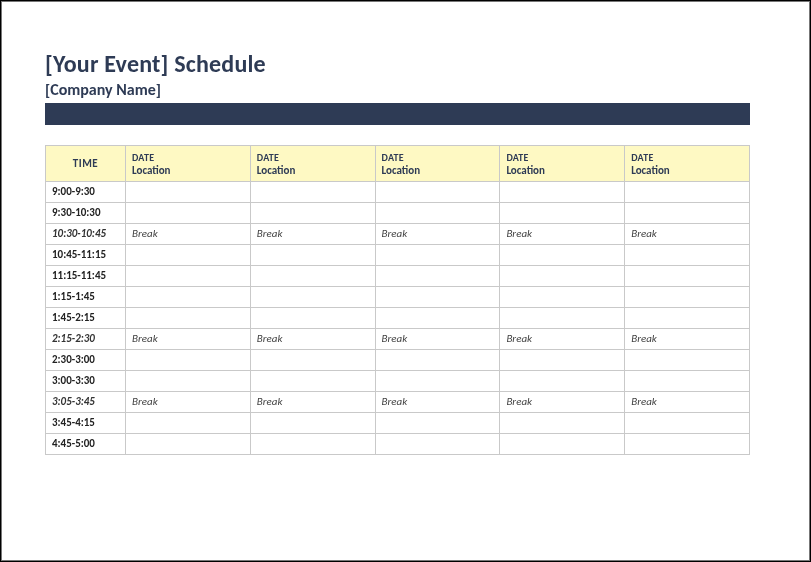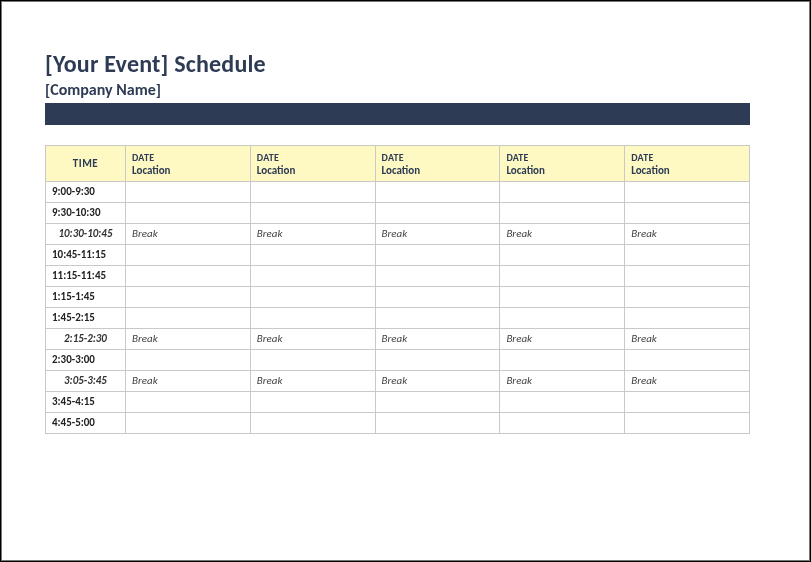--- a/index.html
+++ b/index.html
@@ -63,21 +63,21 @@
     letter-spacing: 0.5px;
   }
   .date-head {
     text-align: left;
     font-weight: 700;
     color: #2e3b55;
   }
   .date-head .d1 { font-size: 10px; letter-spacing: 0.3px; display:block; line-height: 14px; padding-top:3px;}
   .date-head .d2 { font-size: 11px; font-weight:700; display:block; line-height: 12px; padding-bottom:3px;}
   .tcell { font-weight: 700; color: #222; font-size: 11px; }
-  .tcell.italic { font-style: italic; font-weight: 700; color: #333; text-align: center; }
+  .tcell.italic { font-style: italic; font-weight: 700; color: #333; }
   .ecell { color: #444; font-style: italic; }
 </style>
 </head>
 <body>
 
 <div class="page">
   <div class="title">[Your Event] Schedule</div>
   <div class="subtitle">[Company Name]</div>
   <div class="bar"></div>
 
@@ -182,20 +182,28 @@
         </tr>
         <tr>
           <td class="tcell">2:30-3:00</td>
           <td class="ecell"></td>
           <td class="ecell"></td>
           <td class="ecell"></td>
           <td class="ecell"></td>
           <td class="ecell"></td>
         </tr>
         <tr>
+          <td class="tcell">3:00-3:30</td>
+          <td class="ecell"></td>
+          <td class="ecell"></td>
+          <td class="ecell"></td>
+          <td class="ecell"></td>
+          <td class="ecell"></td>
+        </tr>
+        <tr>
           <td class="tcell italic">3:05-3:45</td>
           <td class="ecell">Break</td>
           <td class="ecell">Break</td>
           <td class="ecell">Break</td>
           <td class="ecell">Break</td>
           <td class="ecell">Break</td>
         </tr>
         <tr>
           <td class="tcell">3:45-4:15</td>
           <td class="ecell"></td>

